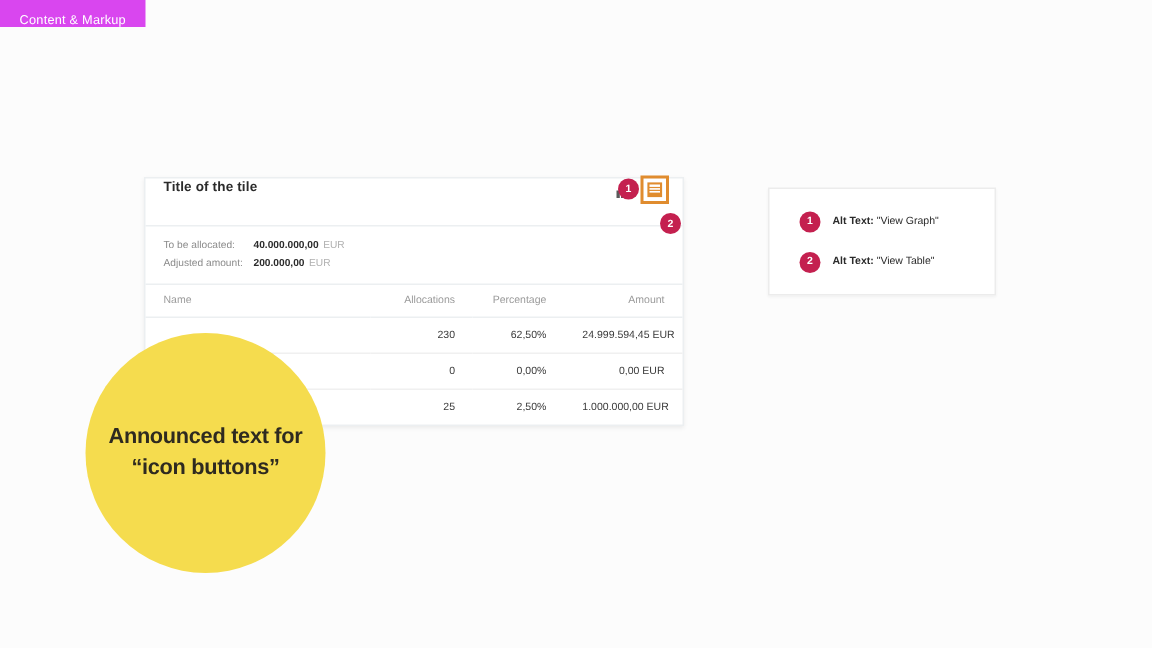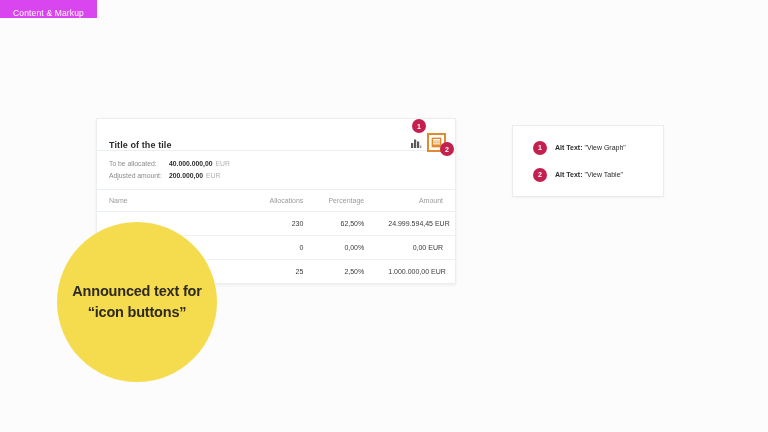--- a/index.html
+++ b/index.html
@@ -45,21 +45,21 @@
     background: #ffffff;
     border: 1px solid #eceff1;
     box-shadow: 0 1px 3px rgba(0,0,0,0.07);
     box-sizing: border-box;
     z-index: 2;
   }
 
   .tile-header {
     height: 32px;
     display: flex;
-    align-items: flex-end;
+    align-items: flex-start;
     justify-content: space-between;
     padding: 0 11px 0 12px;
     border-bottom: 1px solid #eceff1;
     box-sizing: border-box;
     position: relative;
   }
   .tile-title {
     font-size: 9px;
     font-weight: bold;
     color: #2b2b2b;

